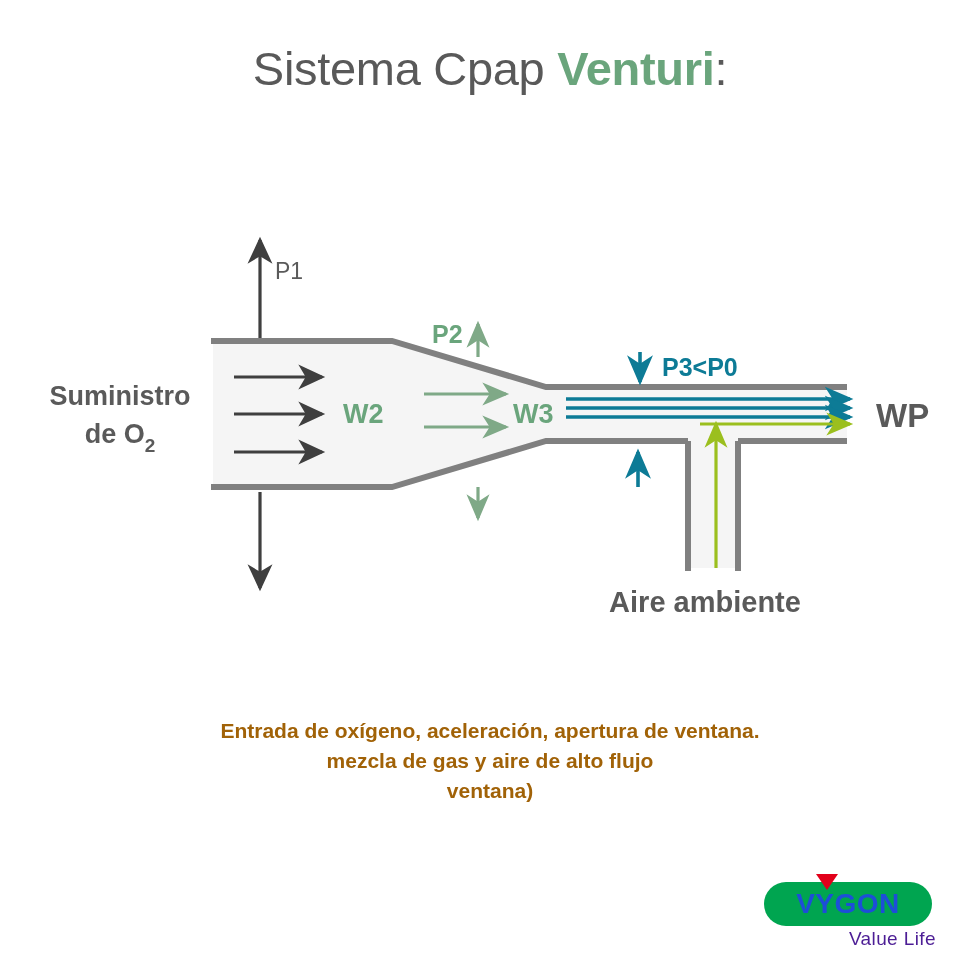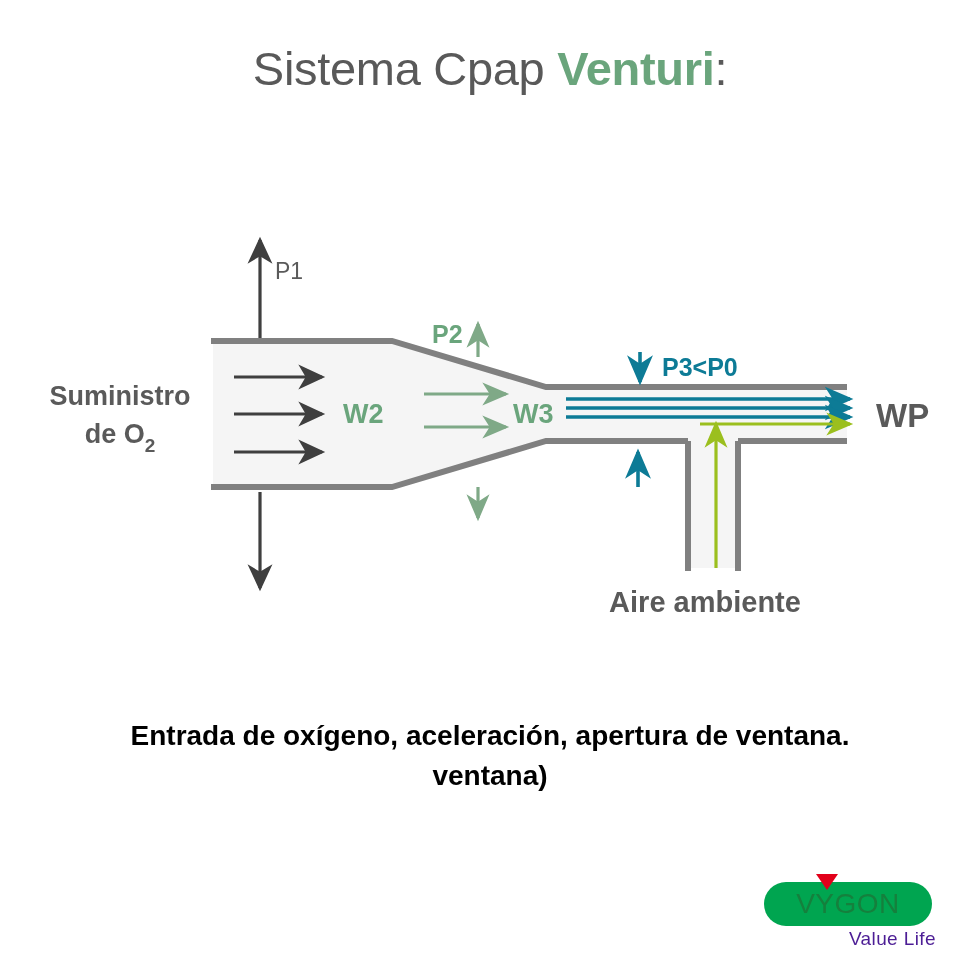--- a/index.html
+++ b/index.html
@@ -27,39 +27,39 @@
   }
   .title-accent{color:#6aa57c;font-weight:700;}
 
   
   #diagram{position:absolute;left:0;top:0;width:980px;height:700px;}
 
   
   .caption{
     position:absolute;left:90px;top:716px;width:800px;
     text-align:center;
-    font-size:28px;
+    font-size:21px;
     font-weight:700;
-    color:#000000;
+    color:#a16207;
     line-height:1.42;
   }
   .caption div{white-space:nowrap;}
 
   
   .logo{
     position:absolute;left:760px;top:868px;width:180px;height:86px;
   }
   .logo-pill{
     position:absolute;left:4px;top:14px;width:168px;height:44px;
     background:#00A550;border-radius:22px;
   }
   .logo-word{
     position:absolute;left:4px;top:14px;width:168px;height:44px;
     display:flex;align-items:center;justify-content:center;
-    color:#15803d;font-weight:400;font-size:28px;letter-spacing:0.5px;
+    color:#1d4ed8;font-weight:700;font-size:28px;letter-spacing:0.5px;
     font-family:"Liberation Sans", sans-serif;
   }
   .logo-tri{
     position:absolute;left:56px;top:6px;
     width:0;height:0;
     border-left:11px solid transparent;
     border-right:11px solid transparent;
     border-top:16px solid #E2001A;
   }
   .logo-tag{
@@ -185,20 +185,21 @@
       <text x="662" y="376" font-size="25" font-weight="700" fill="#0d7b96">P3&lt;P0</text>
 
       <text x="876" y="427" font-size="33" font-weight="700" fill="#5a5a5a">WP</text>
 
       <text x="705" y="612" text-anchor="middle" font-size="29" font-weight="700" fill="#5a5a5a">Aire ambiente</text>
     </g>
   </svg>
 
   <div class="caption">
     <div>Entrada de oxígeno, aceleración, apertura de ventana.</div>
+    <div>mezcla de gas y aire de alto flujo</div>
     <div>ventana)</div>
   </div>
 
   <div class="logo">
     <div class="logo-pill"></div>
     <div class="logo-tri"></div>
     <div class="logo-word">VYGON</div>
     <div class="logo-tag">Value Life</div>
   </div>
 

